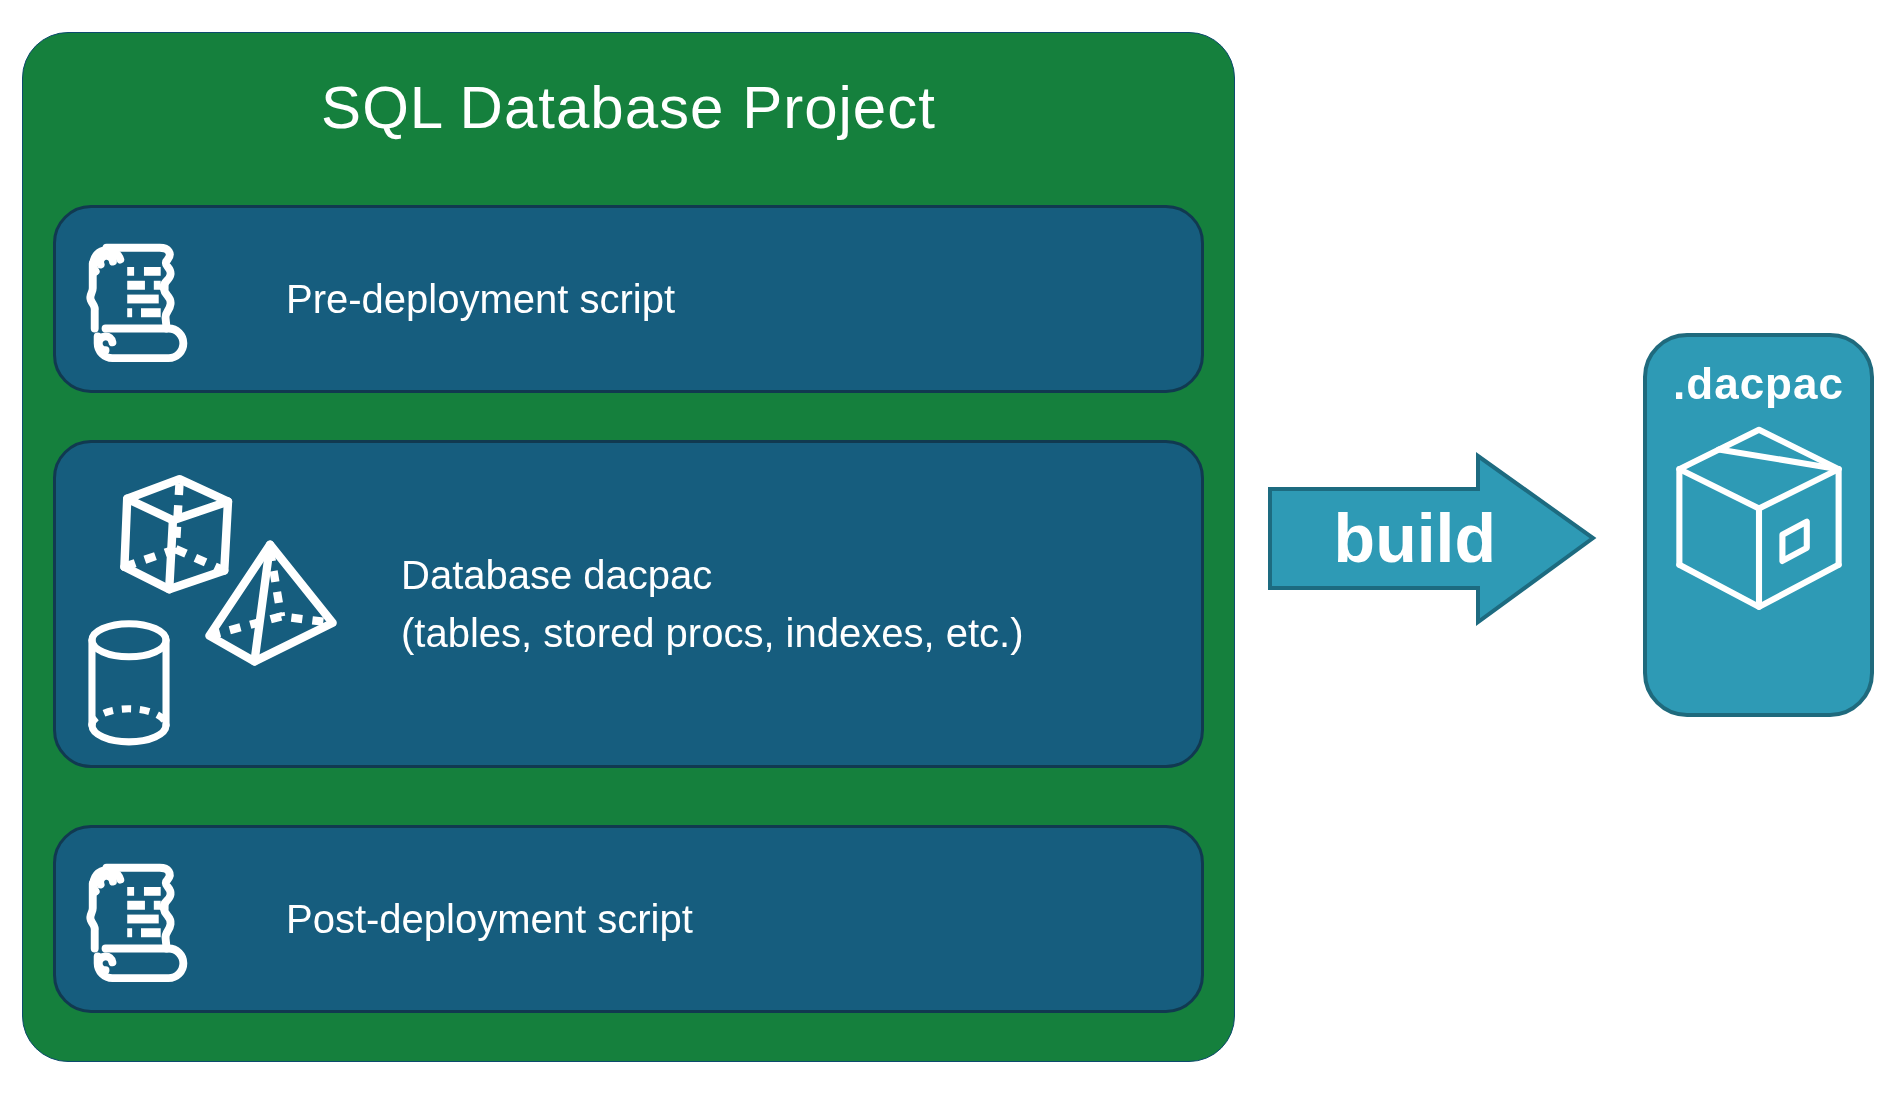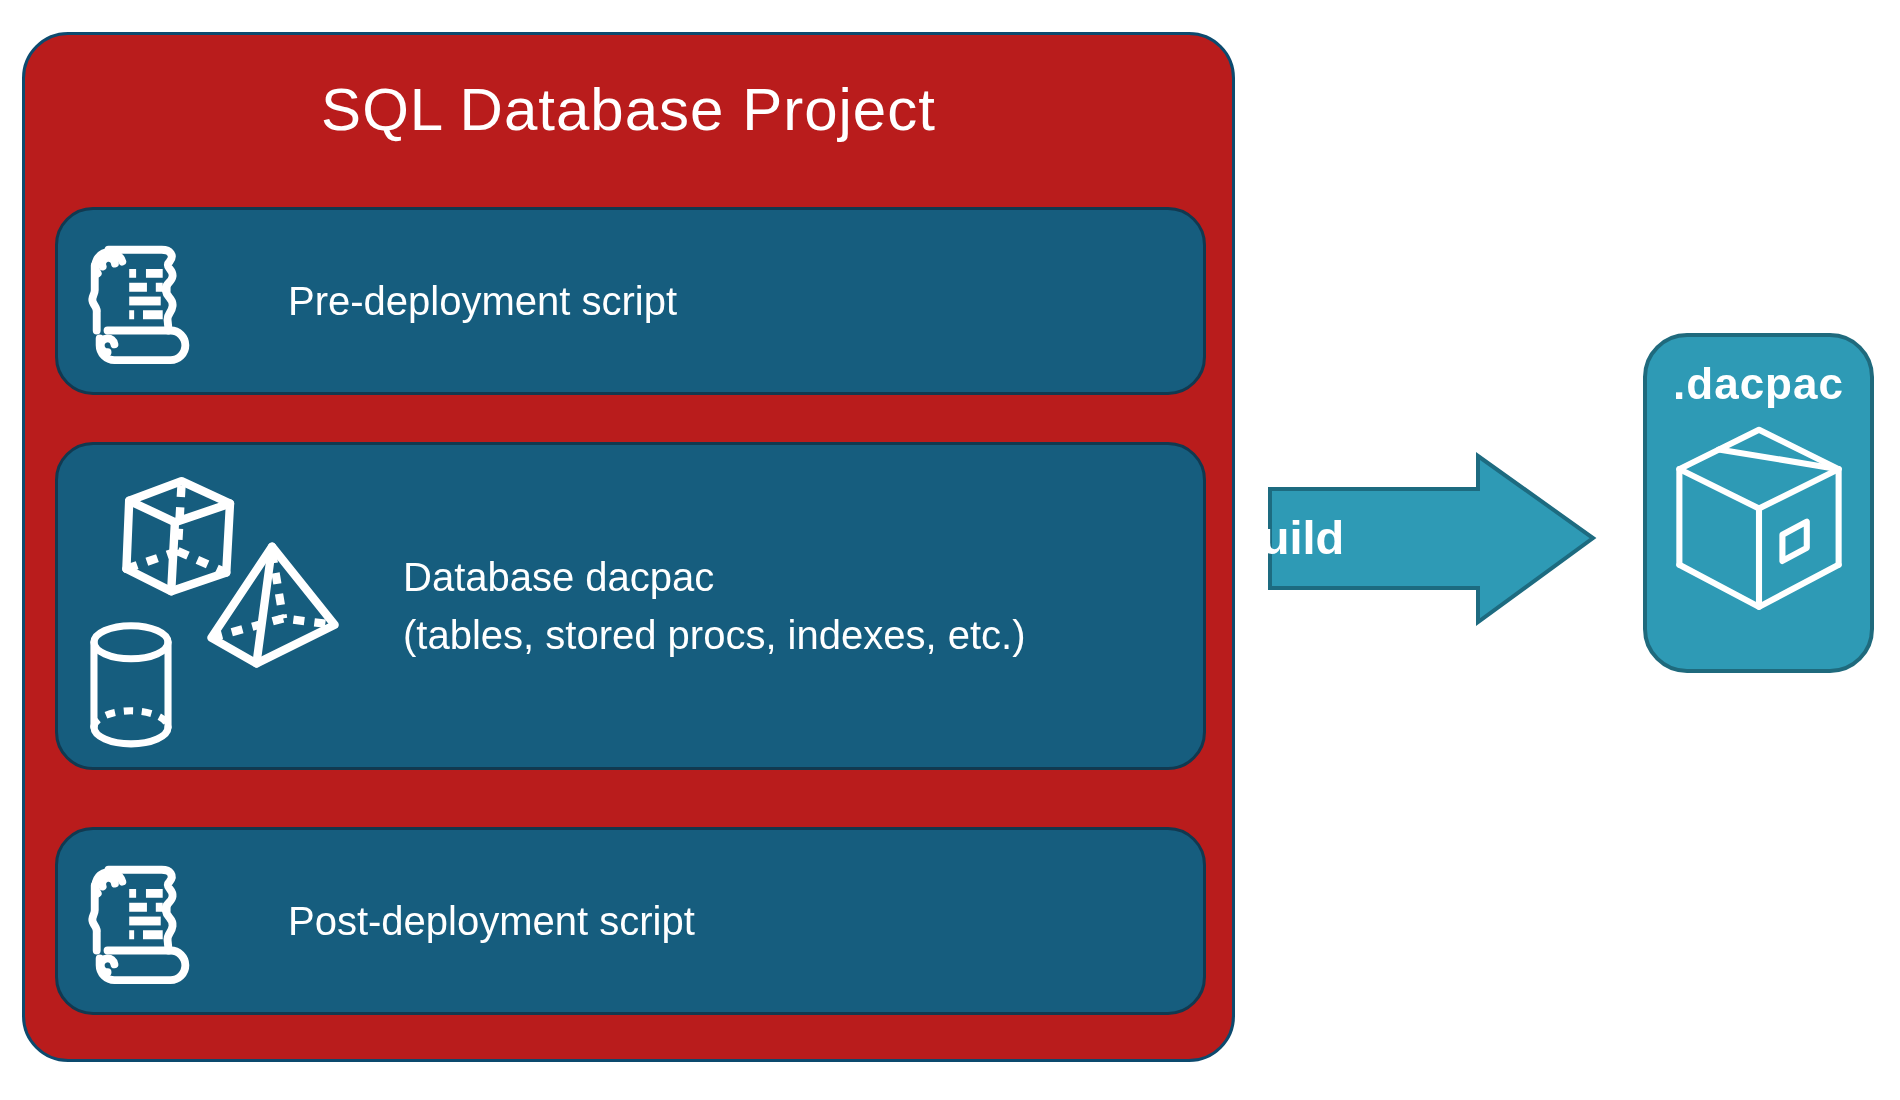--- a/index.html
+++ b/index.html
@@ -3,21 +3,21 @@
 <meta charset="utf-8">
 <style>
   html,body{margin:0;padding:0;background:#ffffff;}
   .canvas{
     position:relative;width:1900px;height:1100px;background:#ffffff;
     font-family:"Liberation Sans",sans-serif;overflow:hidden;
   }
   
   .outer-box{
     position:absolute;left:22px;top:32px;width:1213px;height:1030px;
-    background:#b91c1c;border:3px solid #0c4a6e;border-radius:46px;
+    background:#15803d;border:1px solid #0c4a6e;border-radius:46px;
     box-sizing:border-box;
   }
   .project-title{
     position:absolute;left:0;right:0;top:40px;text-align:center;
     color:#ffffff;font-size:60px;font-weight:400;letter-spacing:1px;
   }
   
   .inner-box{
     position:absolute;left:30px;width:1151px;
     background:#165D7E;border:3px solid #113950;border-radius:38px;
@@ -42,27 +42,27 @@
   
   .stk{fill:none;stroke:#ffffff;stroke-linecap:round;stroke-linejoin:round;}
   .stk8{stroke-width:8;}
   .stk9{stroke-width:9;}
   .stk6{stroke-width:6.5;}
   .dash{stroke-dasharray:12 11;stroke-linecap:butt;}
   .txtdash{stroke-linecap:butt;stroke-width:9;}
   
   #build-arrow{position:absolute;left:1263px;top:448px;width:340px;height:182px;}
   .build-label{
-    position:absolute;left:1232px;top:504px;width:200px;height:68px;
-    line-height:68px;text-align:left;color:#ffffff;
-    font-size:47px;font-weight:700;
+    position:absolute;left:1296px;top:504px;width:200px;height:68px;
+    line-height:68px;text-align:right;color:#ffffff;
+    font-size:68px;font-weight:700;
   }
   
   .dacpac-box{
-    position:absolute;left:1643px;top:333px;width:231px;height:340px;
+    position:absolute;left:1643px;top:333px;width:231px;height:384px;
     background:#2E9AB5;border:4px solid #1F6A7D;border-radius:44px;
     box-sizing:border-box;text-align:center;
   }
   .dacpac-label{
     margin-top:22px;color:#ffffff;font-size:44px;font-weight:700;
     letter-spacing:1px;
   }
   .package-icon{margin-top:8px;width:178px;height:212px;}
 </style>
 </head>

